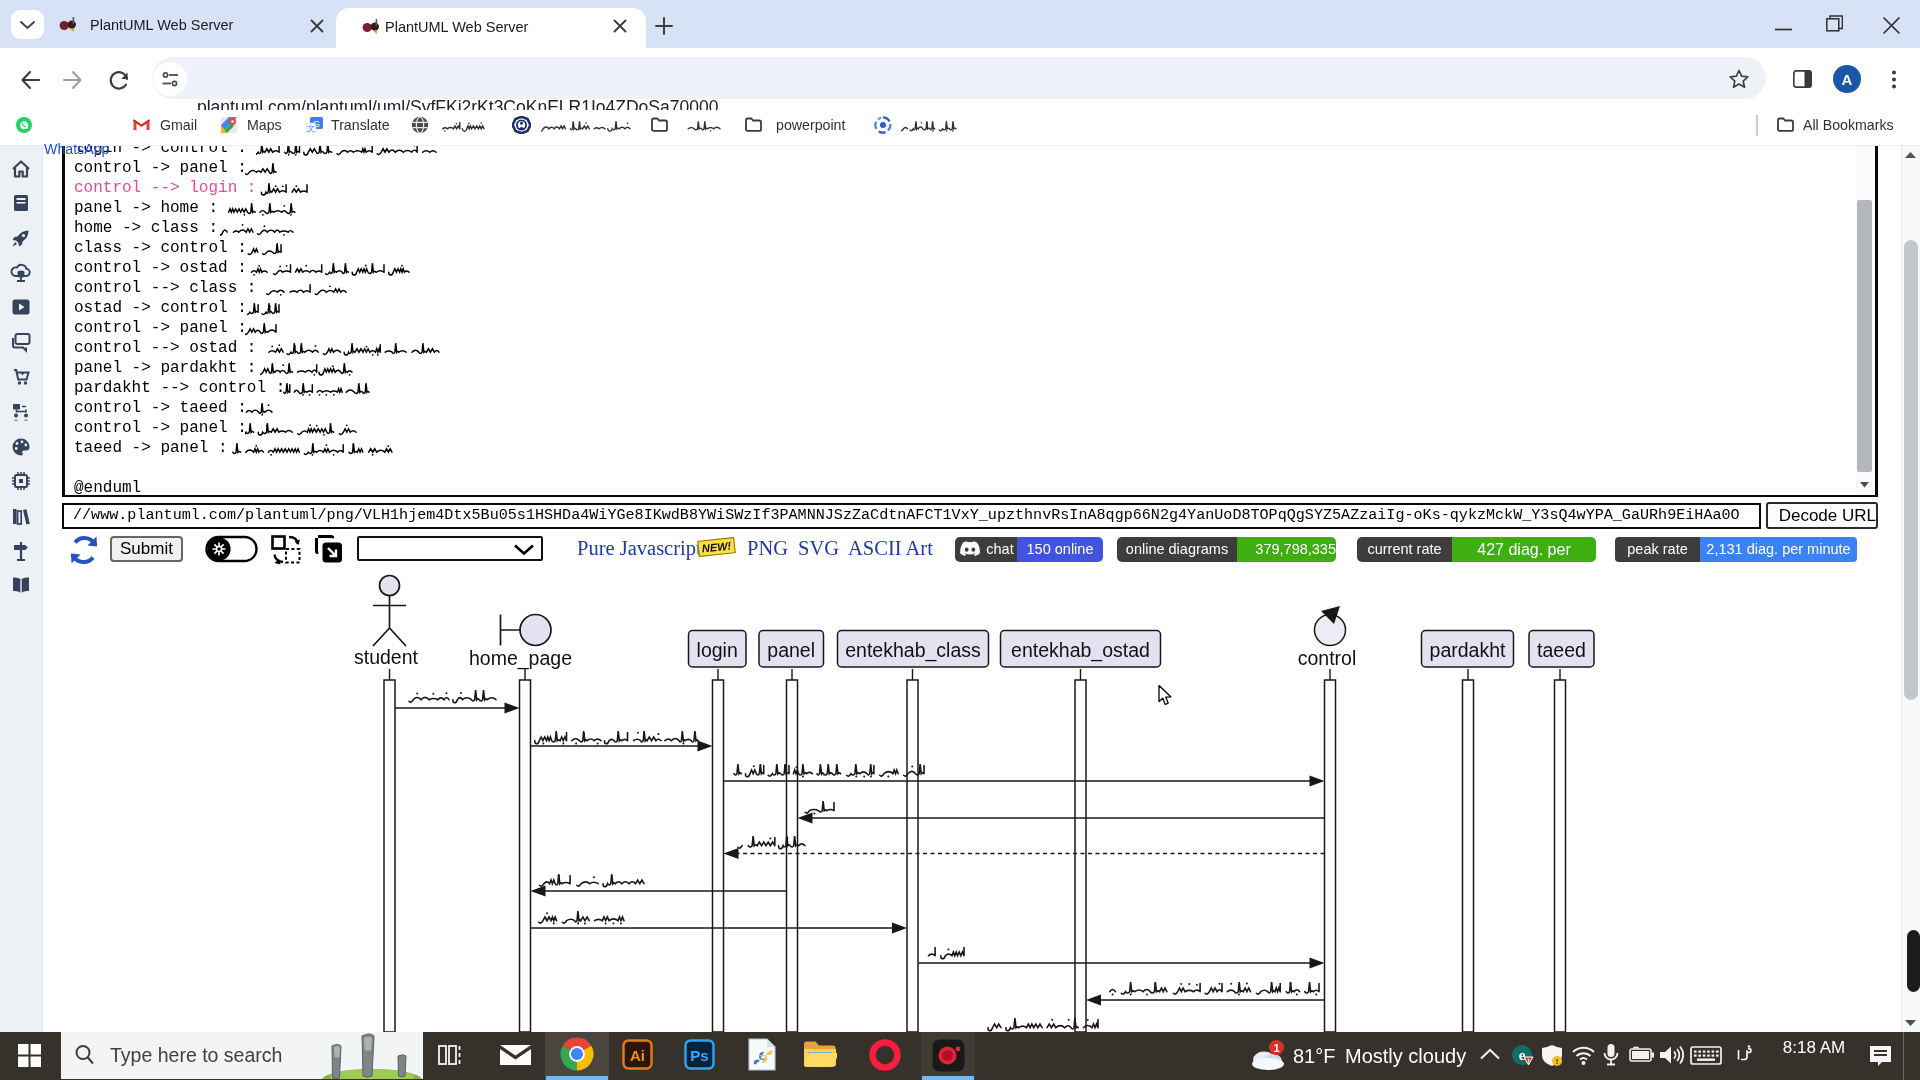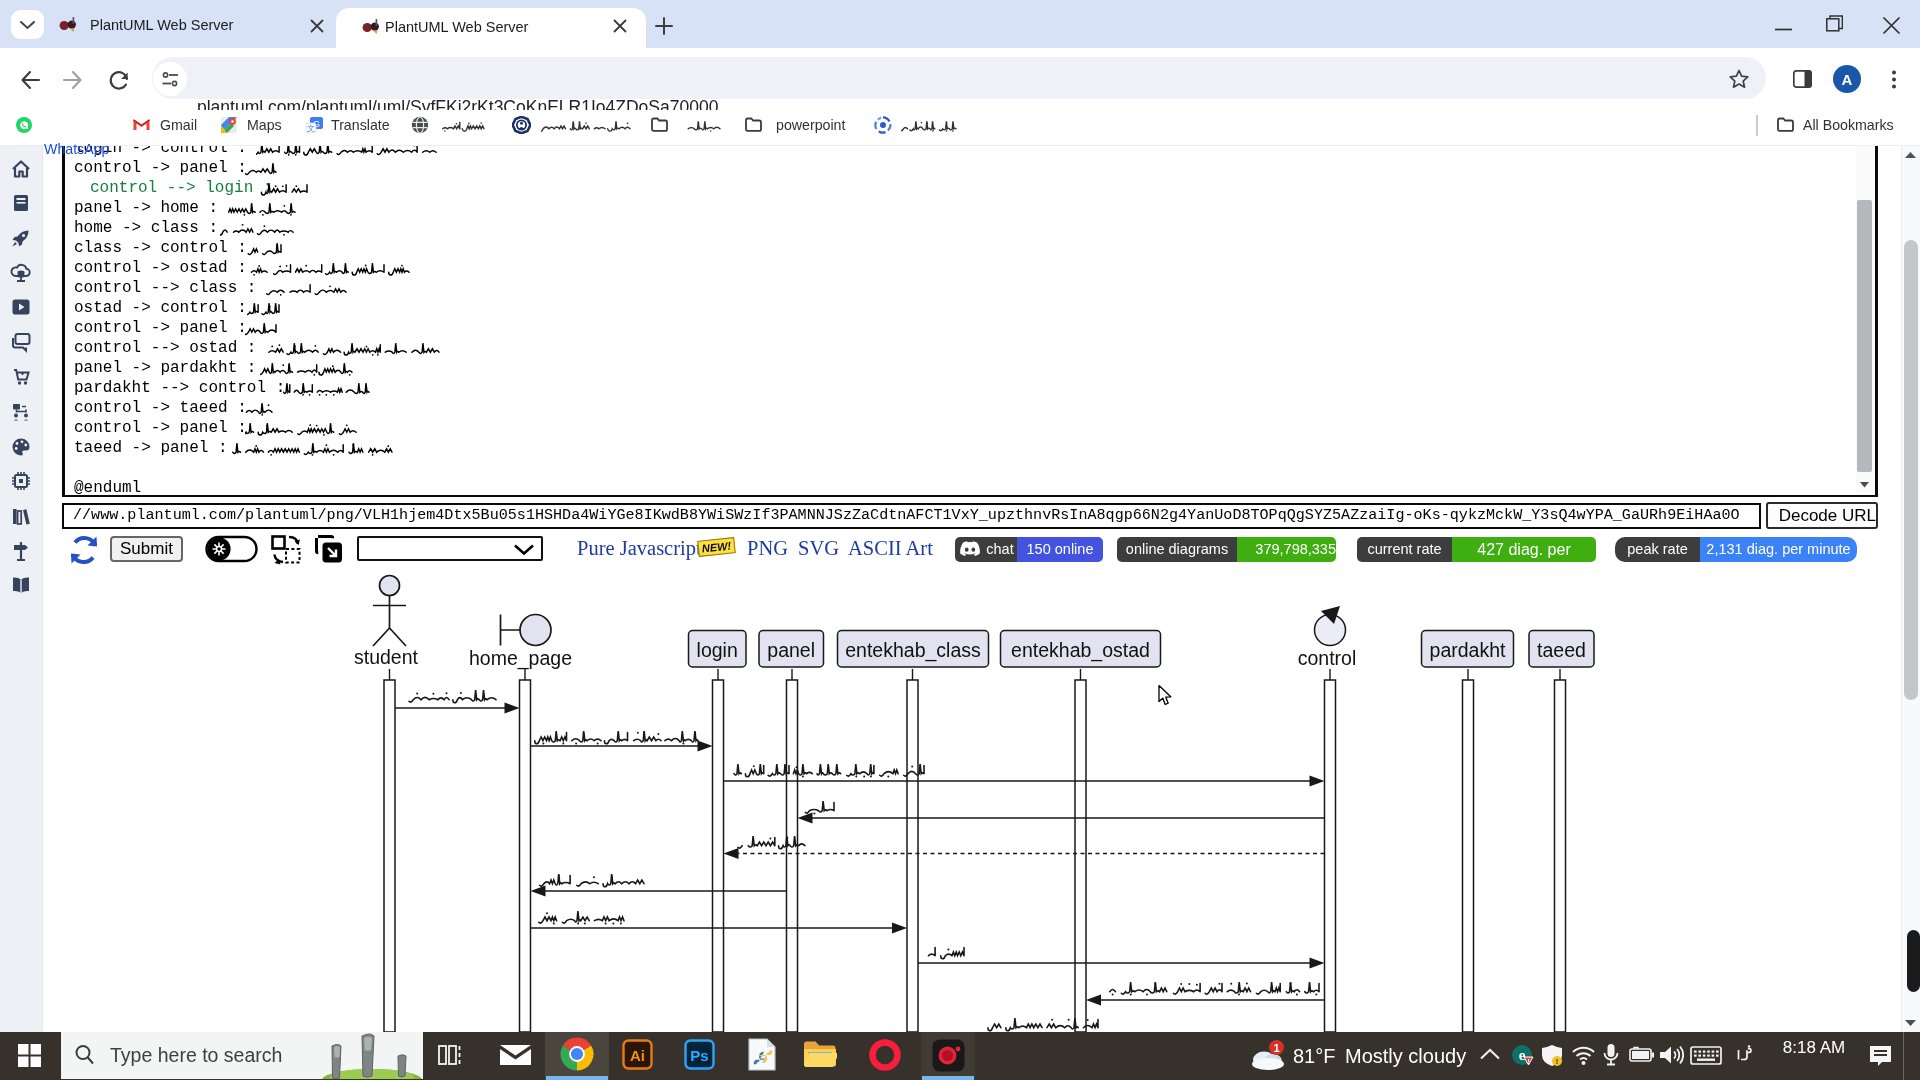--- a/index.html
+++ b/index.html
@@ -91,21 +91,21 @@
           <circle cx="158.4" cy="5.6" r="0.9" fill="#000"></circle>
           <circle cx="94.3" cy="5.2" r="0.9" fill="#000"></circle>
           <circle cx="64.1" cy="5.8" r="0.9" fill="#000"></circle>
           <circle cx="39.7" cy="14.8" r="0.9" fill="#000"></circle>
           <circle cx="32.7" cy="14.8" r="0.9" fill="#000"></circle>
         </svg>
         <div class="a mono" style="left:74px;top:158px;font-size:16px;line-height:20px;color:#000">control -&gt; panel : </div>
         <svg style="position:absolute;left:245px;top:160px" width="32" height="17" viewBox="0 0 32 17">
           <path d="M31.0,12.2 q-1.2,-1.5 -2.1,0.0 l-1.0,-9.0 l-0.8,9.0 q-1.5,2.5 -2.8,0.0 l-2.1,-3.4 l-2.1,3.4 l-2.1,-3.4 l-2.1,3.4 q-2.3,-2.6 -4.6,0 q-3.5,-3.4 -6.9,0 q-2.0,3.5 -4.0,1.5" fill="none" stroke="#000" stroke-width="1.45" stroke-linecap="round"></path>
         </svg>
-        <div class="a mono" style="left:90px;top:178px;font-size:16px;line-height:20px;color:#15803d">control --&gt; login : </div>
+        <div class="a mono" style="left:74px;top:178px;font-size:16px;line-height:20px;color:#ec4899">control --&gt; login : </div>
         <svg style="position:absolute;left:258px;top:180px" width="50" height="17" viewBox="0 0 50 17">
           <path d="M49.0,12.2 l0,-7.5 m0,7.5 q-3.2,-2.3 -6.5,0 l-2.1,-3.4 l-2.1,3.4 l-2.1,-3.4 l-2.1,3.4" fill="none" stroke="#000" stroke-width="1.45" stroke-linecap="round"></path>
           <path d="M28.1,12.2 l0,-7.5 m0,7.5 q-3.4,-3.0 -6.7,0 l-1.9,-3.4 l-1.9,3.4 l-1.9,-3.4 l-1.9,3.4 q-1.0,-1.5 -1.8,0.0 l-1.0,-9.0 l-0.8,9.0 q-1.3,2.5 -2.3,0.0 c-1.0,3.8 -4.5,3.8 -4.5,0.0" fill="none" stroke="#000" stroke-width="1.45" stroke-linecap="round"></path>
           <circle cx="38.3" cy="6.2" r="0.9" fill="#000"></circle>
           <circle cx="24.8" cy="6.3" r="0.9" fill="#000"></circle>
           <circle cx="17.7" cy="6.2" r="0.9" fill="#000"></circle>
         </svg>
         <div class="a mono" style="left:74px;top:198px;font-size:16px;line-height:20px;color:#000">panel -&gt; home : </div>
         <svg style="position:absolute;left:222px;top:200px" width="74" height="17" viewBox="0 0 74 17">
           <path d="M73.0,12.2 q-1.6,-1.5 -2.9,0.0 l-1.0,-9.0 l-0.8,9.0 q-2.1,2.5 -3.7,0.0 q-2.5,-2.9 -4.9,0 q-4.0,-3.0 -8.0,0 q-1.7,-1.5 -2.9,0.0 l-1.0,-9.0 l-0.8,9.0 q-2.1,2.5 -3.7,0.0 q-2.7,-3.2 -5.3,0" fill="none" stroke="#000" stroke-width="1.45" stroke-linecap="round"></path>
@@ -300,21 +300,21 @@
           </svg>
         </div>
         <div class="a" style="left:1117px;top:537px;width:219px;height:25px;border-radius:5px;overflow:hidden">
           <div style="position:absolute;left:0;top:0;width:120px;height:25px;background:#3d3d3d;color:#fff;font-size:14.5px;line-height:25px;text-align:center;padding-left:0px">online diagrams</div>
           <div style="position:absolute;left:120px;top:0;width:99px;height:25px;background:#3fae11;color:#fff;font-size:14.5px;line-height:25px;text-align:right">379,798,335</div>
         </div>
         <div class="a" style="left:1357px;top:537px;width:239px;height:25px;border-radius:5px;overflow:hidden">
           <div style="position:absolute;left:0;top:0;width:95px;height:25px;background:#3d3d3d;color:#fff;font-size:14.5px;line-height:25px;text-align:center;padding-left:0px">current rate</div>
           <div style="position:absolute;left:95px;top:0;width:144px;height:25px;background:#3fae11;color:#fff;font-size:16px;line-height:25px;text-align:center">427 diag. per minute</div>
         </div>
-        <div class="a" style="left:1615px;top:537px;width:242px;height:25px;border-radius:10px;overflow:hidden">
+        <div class="a" style="left:1615px;top:537px;width:242px;height:25px;border-radius:4px;overflow:hidden">
           <div style="position:absolute;left:0;top:0;width:85px;height:25px;background:#3d3d3d;color:#fff;font-size:14.5px;line-height:25px;text-align:center;padding-left:0px">peak rate</div>
           <div style="position:absolute;left:85px;top:0;width:157px;height:25px;background:#3b82f6;color:#fff;font-size:14.5px;line-height:25px;text-align:center">2,131 diag. per minute</div>
         </div>
         <svg class="a" style="left:330px;top:570px" width="1350" height="462" viewBox="330 570 1350 462">
           <g stroke="#181818" stroke-width="1.7" fill="none">
             <circle cx="389.5" cy="585.5" r="10" fill="#E2E2F0"></circle>
             <path d="M389.5,595.5 V628 M373,605.5 H406 M389.5,628 L373,646 M389.5,628 L406,646"></path>
           </g>
           <text x="386.0" y="664.0" text-anchor="middle" font-family="Liberation Sans" font-size="19.5" fill="#111">student</text>
           <g stroke="#181818" stroke-width="1.7" fill="none">

